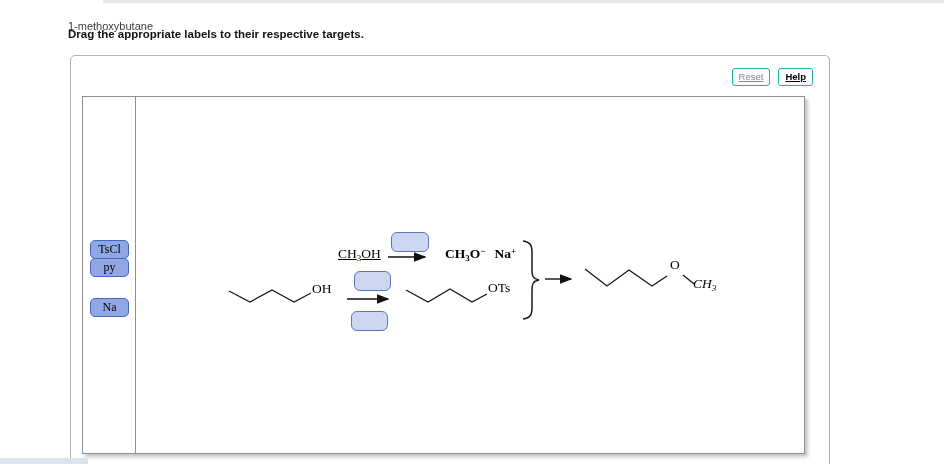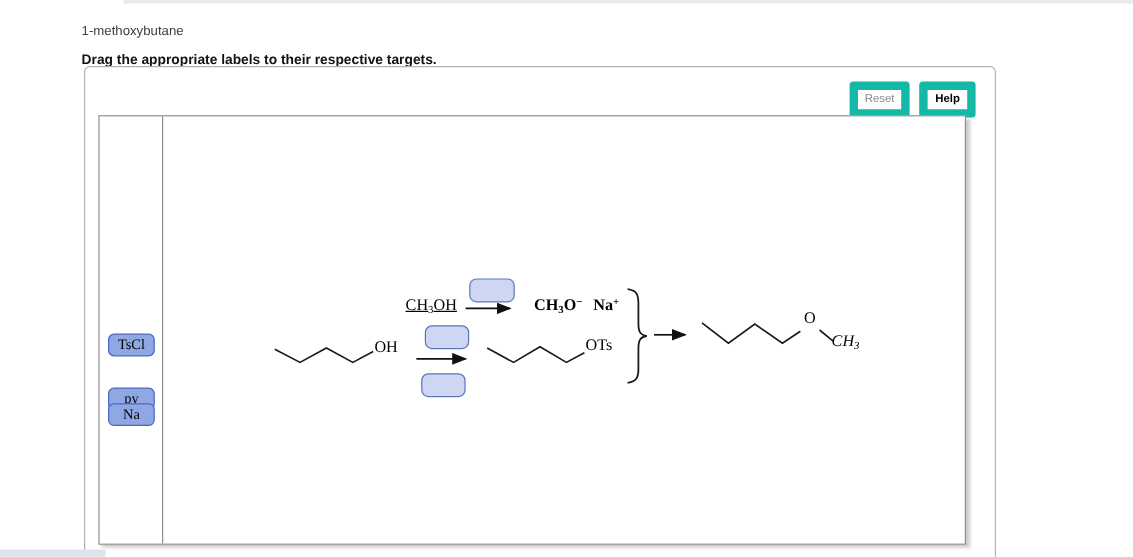--- a/index.html
+++ b/index.html
@@ -3,43 +3,43 @@
 <meta charset="utf-8">
 <style>
   * { margin:0; padding:0; box-sizing:border-box; }
   html,body { width:944px; height:464px; overflow:hidden; background:#ffffff;
               font-family:"Liberation Sans", sans-serif; position:relative; }
 
   .top-strip { position:absolute; left:103px; top:0; right:0; height:3px; background:#e9e9e9; }
   .bottom-strip { position:absolute; left:0; top:458px; width:88px; height:6px; background:#dde3ec; }
 
   .page-title { position:absolute; left:68px; top:20px; font-size:11px; color:#3c3c3c; }
-  .instruction { position:absolute; left:68px; top:44px; font-size:11.5px; font-weight:bold; color:#111; }
+  .instruction { position:absolute; left:68px; top:28px; font-size:11.5px; font-weight:bold; color:#111; }
 
   .panel { position:absolute; left:70px; top:55px; width:760px; height:440px;
            border:1px solid #b2b2b2; border-radius:5px; background:#fff; }
 
   .toolbar { position:absolute; top:12px; right:16px; display:flex; gap:8px; }
   .btn { font-family:"Liberation Sans", sans-serif; font-size:9.5px; line-height:1;
-         padding:3px 6px; border:7px solid #14b8a6; border-radius:3px;
-         background:#fdfdfd; cursor:pointer; }
+         padding:3px 6px; border:1px solid #14b8a6; border-radius:3px;
+         background:#fdfdfd; cursor:pointer;text-decoration:underline; }
   .btn-reset { color:#8a8a8a; }
   .btn-help { color:#000; font-weight:bold;text-align:right; }
 
   .canvas { position:absolute; left:11px; top:40px; width:723px; height:358px;
             border:1px solid #8f8f8f; background:#fff;
             box-shadow:3px 3px 3px rgba(0,0,0,0.22); }
   .divider { position:absolute; left:52px; top:0; bottom:0; width:1px; background:#8f8f8f; }
 
   .drag-label { position:absolute; left:7px; width:39px; height:19px;
                 background:var(--label-fill,#8fa7e3); border:1px solid var(--label-border,#4a66c0);
                 border-radius:5px; display:flex; align-items:center; justify-content:center;
-                font-family:"Liberation Serif", serif; font-size:12px; color:#000; cursor:move;margin-top:38px; }
+                font-family:"Liberation Serif", serif; font-size:12px; color:#000; cursor:move; }
   .drag-label.l0 { top:143px; }
-  .drag-label.l1 { top:188px; }
+  .drag-label.l1 { top:161px; }
   .drag-label.l2 { top:201px; }
 
   .drop-target { position:absolute; background:var(--target-fill,#cdd7f2);
                  border:1px solid var(--target-border,#5b76bb); border-radius:6px; cursor:pointer; }
   .dt1 { left:308px; top:135px; width:38px; height:20px; }
   .dt2 { left:271px; top:174px; width:37px; height:20px; }
   .dt3 { left:268px; top:214px; width:37px; height:20px; }
 
   .formula { position:absolute; font-family:"Liberation Serif", serif; font-size:13.5px;
              color:#000; white-space:nowrap; }

